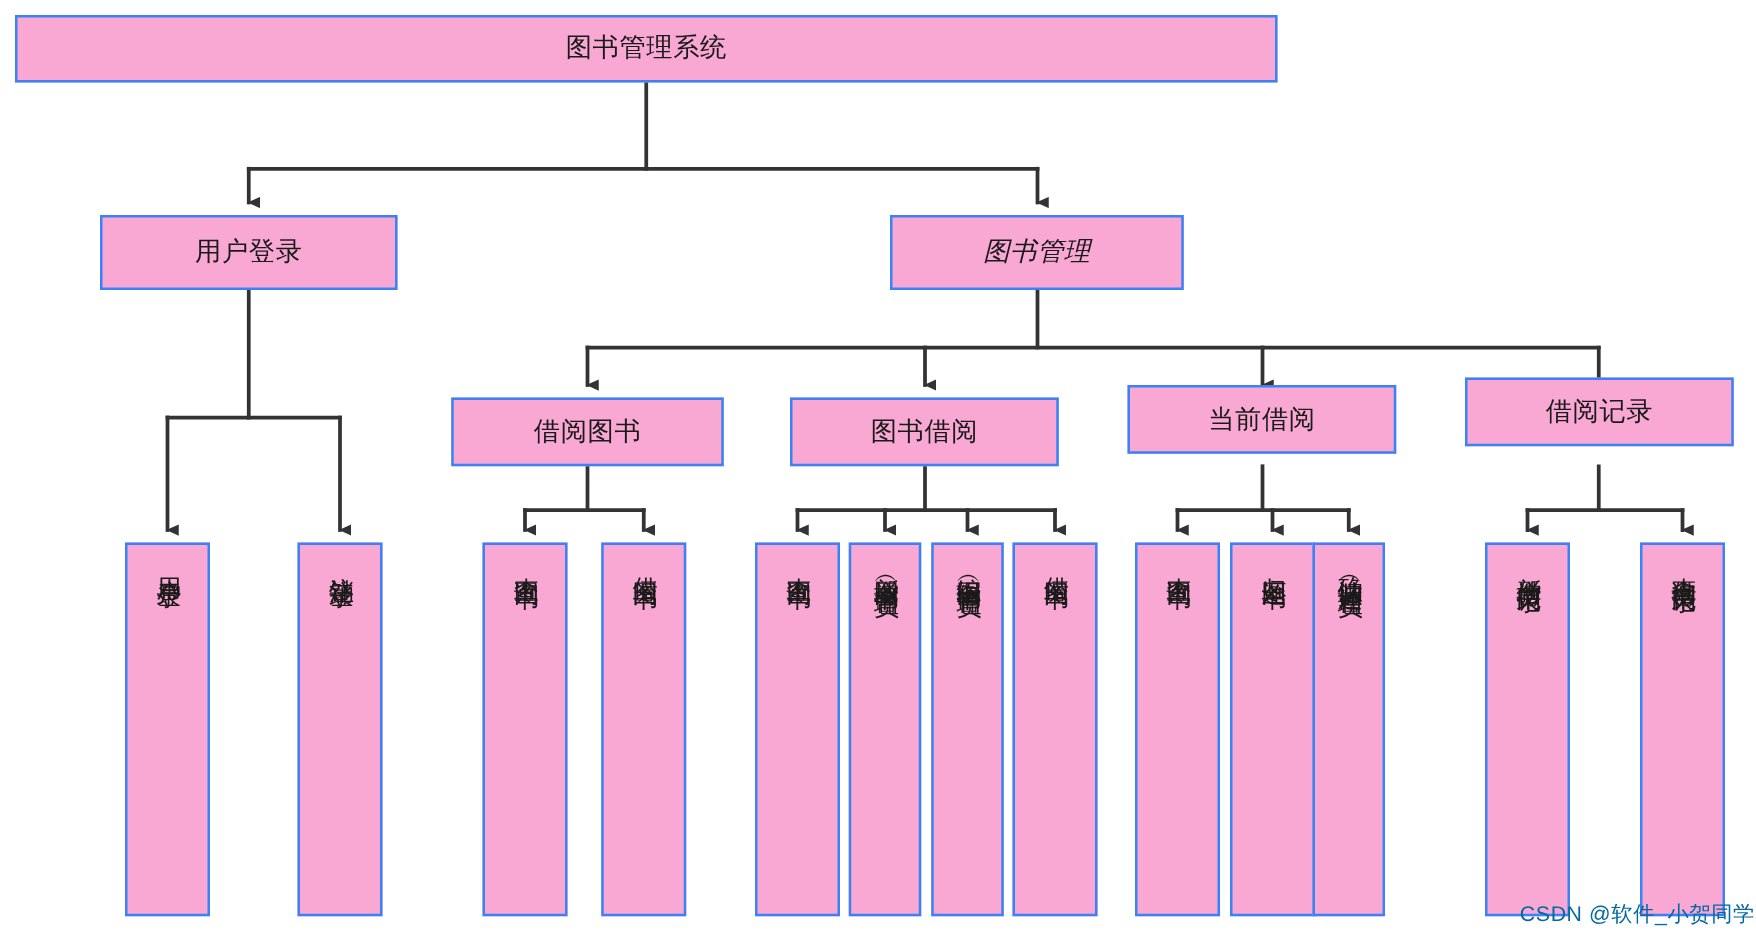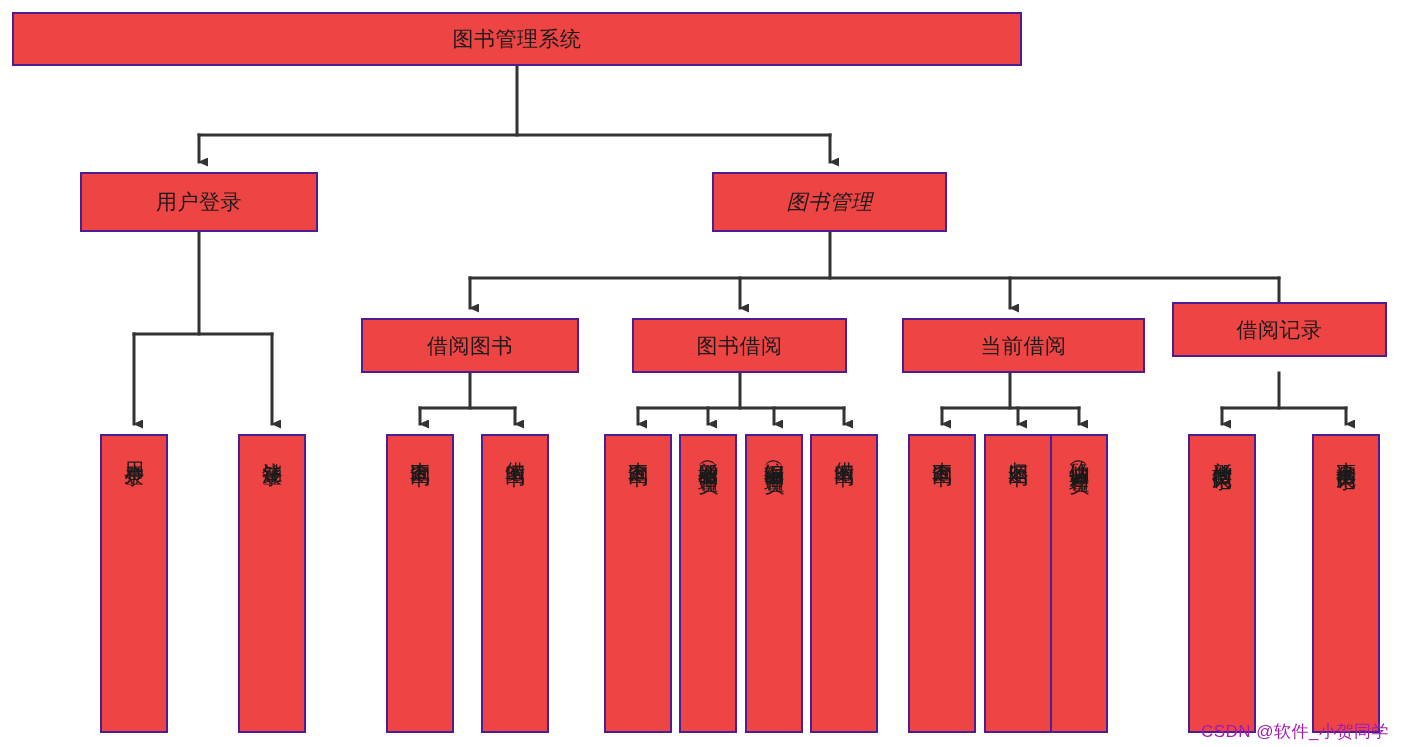--- a/index.html
+++ b/index.html
@@ -22,22 +22,22 @@
     position: absolute;
     left: 0;
     top: 0;
     width: 1405px;
     height: 747px;
     pointer-events: none;
   }
   .node {
     position: absolute;
     box-sizing: border-box;
-    background: #ef4444;
-    border: 2px solid #4c1d95;
+    background: #f9a8d4;
+    border: 2px solid #3b82f6;
     display: flex;
     align-items: center;
     justify-content: center;
     color: #1a1a1a;
   }
   .node-h {
     font-size: 21px;
     letter-spacing: 0.5px;
     line-height: 1.1;
     white-space: nowrap;
@@ -53,24 +53,24 @@
     writing-mode: vertical-rl;
     text-orientation: upright;
     font-size: 20px;
     line-height: 1.28;
     letter-spacing: 2px;
     white-space: nowrap;
     color: #1a1a1a;
   }
   .watermark {
     position: absolute;
-    right: 16px;
+    right: 1px;
     bottom: 4px;
     font-size: 17px;
-    color: #a21caf;
+    color: #0369a1;
     white-space: nowrap;
     letter-spacing: 0.5px;
   }
 </style>
 </head>
 <body>
 
 <div id="diagram-root">
 
   <svg id="edges-layer" width="1405" height="747" viewBox="0 0 1405 747" xmlns="http://www.w3.org/2000/svg">
@@ -133,21 +133,21 @@
   <div class="node node-h" id="node-l2-1" style="left: 712px; top: 172px; width: 235px; height: 60px; font-style: italic;">
     <span>图书管理</span>
   </div>
 
   <div class="node node-h" id="node-l3-0" style="left: 361px; top: 318px; width: 218px; height: 55px;">
     <span>借阅图书</span>
   </div>
   <div class="node node-h" id="node-l3-1" style="left: 632px; top: 318px; width: 215px; height: 55px; align-items: center;">
     <span>图书借阅</span>
   </div>
-  <div class="node node-h" id="node-l3-2" style="left: 902px; top: 318px; width: 243px; height: 55px;">
+  <div class="node node-h" id="node-l3-2" style="left: 902px; top: 308px; width: 215px; height: 55px;">
     <span>当前借阅</span>
   </div>
   <div class="node node-h" id="node-l3-3" style="left: 1172px; top: 302px; width: 215px; height: 55px;">
     <span>借阅记录</span>
   </div>
 
   <div class="node node-v" id="node-leaf-0" style="left: 100px; top: 434px; width: 68px; height: 299px;">
     <span class="vtext">用户登录</span>
   </div>
   <div class="node node-v" id="node-leaf-1" style="left: 238px; top: 434px; width: 68px; height: 299px;">

